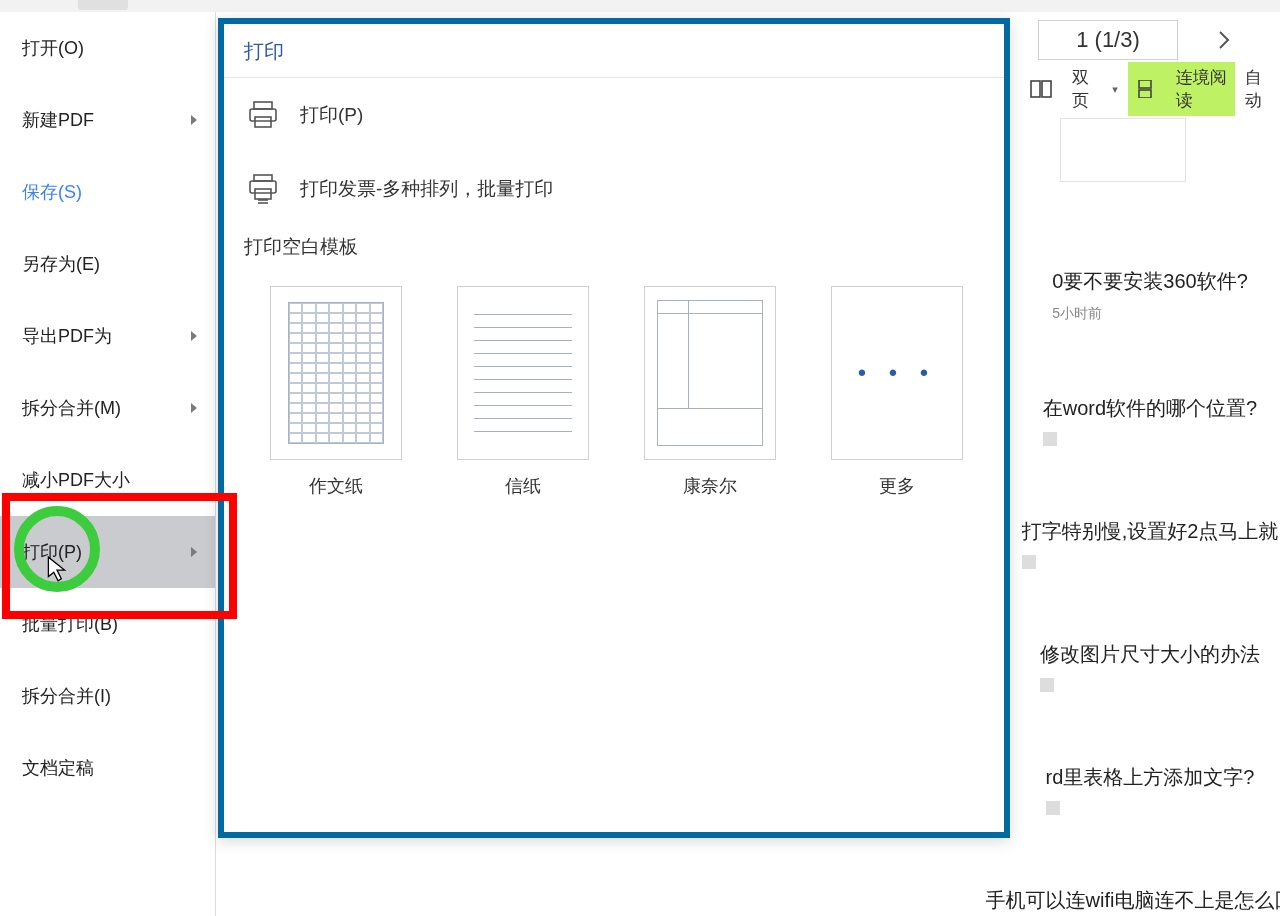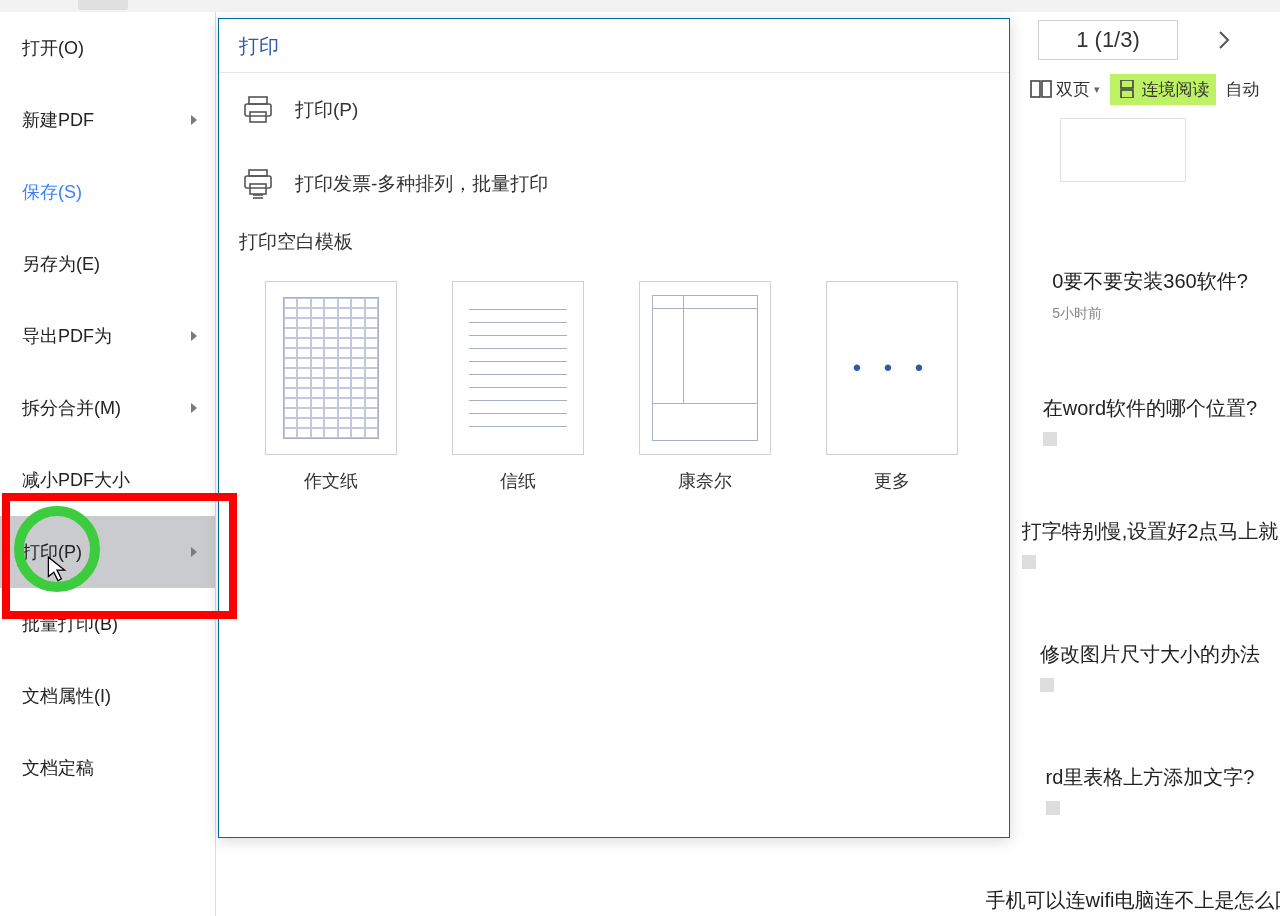--- a/index.html
+++ b/index.html
@@ -68,21 +68,21 @@
     z-index: 52;
     pointer-events: none;
   }
   .cursor svg { width: 22px; height: 28px; }
 
   .submenu {
     position: absolute;
     left: 218px; top: 18px;
     width: 792px; height: 820px;
     background: #fff;
-    border: 1px solid #0369a1;
+    border: 6px solid #0369a1;
     box-shadow: 0 3px 14px rgba(0,0,0,0.15);
     z-index: 40;
   }
   .submenu-header {
     padding: 14px 20px 12px 20px;
     border-bottom: 1px solid #e5e5e5;
     font-size: 20px;
     color: #2e5aa8;
     font-weight: 500;
   }
@@ -158,21 +158,21 @@
     width: 36px; height: 40px;
     display: flex; align-items: center; justify-content: center;
     font-size: 22px; color: #555;
   }
   .view-controls {
     position: absolute; top: 58px; right: 0; left: 14px;
     height: 38px;
     display: flex; align-items: center; gap: 4px;
     font-size: 17px; color: #333;
   }
-  .vc-item { display: flex; align-items: center; gap: 4px; padding: 4px 6px; }
+  .vc-item { display: flex; align-items: center; gap: 20px; padding: 4px 6px; }
   .vc-item.active { background: #bef264; }
   .vc-icon { width: 22px; height: 18px; display:inline-block; }
   .vc-icon svg { width: 22px; height: 18px; stroke: #444; fill: none; stroke-width: 1.6; }
   .vc-dd { font-size: 11px; color: #666; }
 
   .doc-thumb {
     position: absolute; top: 106px; right: 94px;
     width: 126px; height: 64px;
     border: 1px solid #e2e2e2;
   }
@@ -219,21 +219,21 @@
     <span>减小PDF大小</span>
   </div>
   <div class="menu-item selected">
     <span>打印(P)</span>
     <span class="arrow"></span>
   </div>
   <div class="menu-item">
     <span>批量打印(B)</span>
   </div>
   <div class="menu-item">
-    <span>文档属性(I)</span>
+    <span>拆分合并(I)</span>
   </div>
   <div class="menu-item">
     <span>文档定稿</span>
   </div>
 </div>
 
 <div class="highlight-box"></div>
 <div class="green-circle"></div>
 <div class="cursor">
   <svg viewBox="0 0 20 26">

